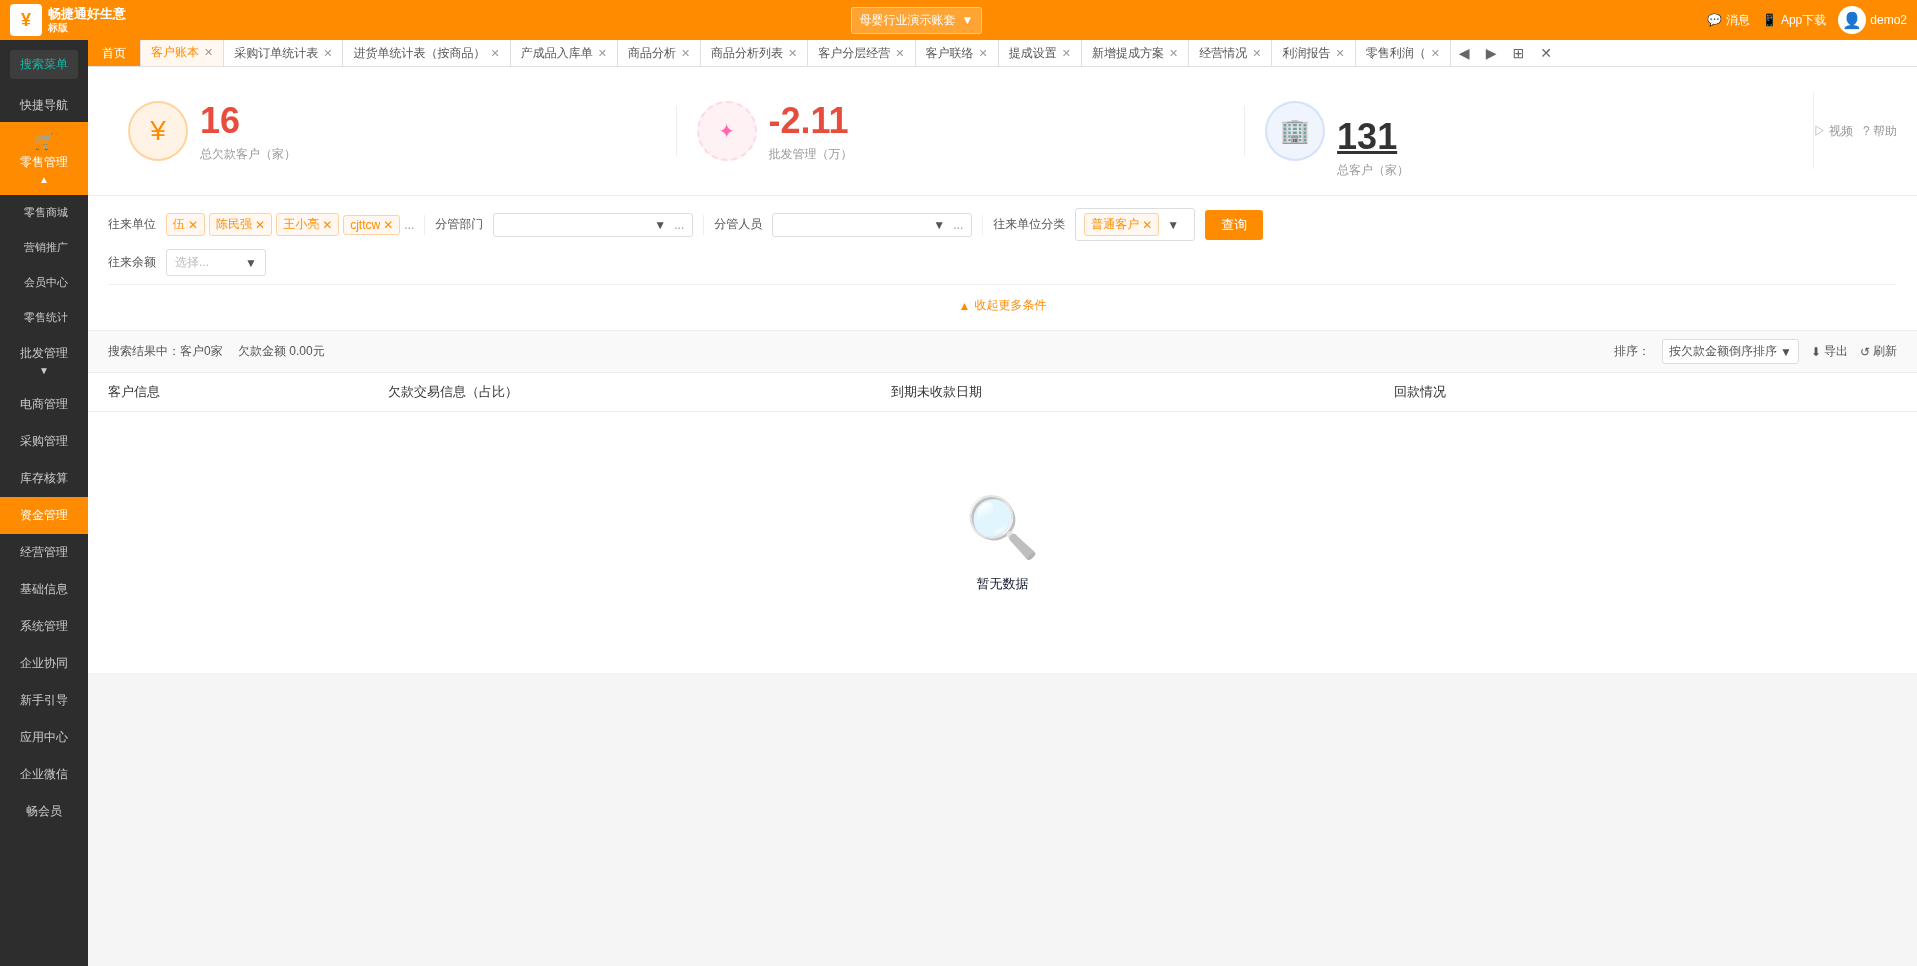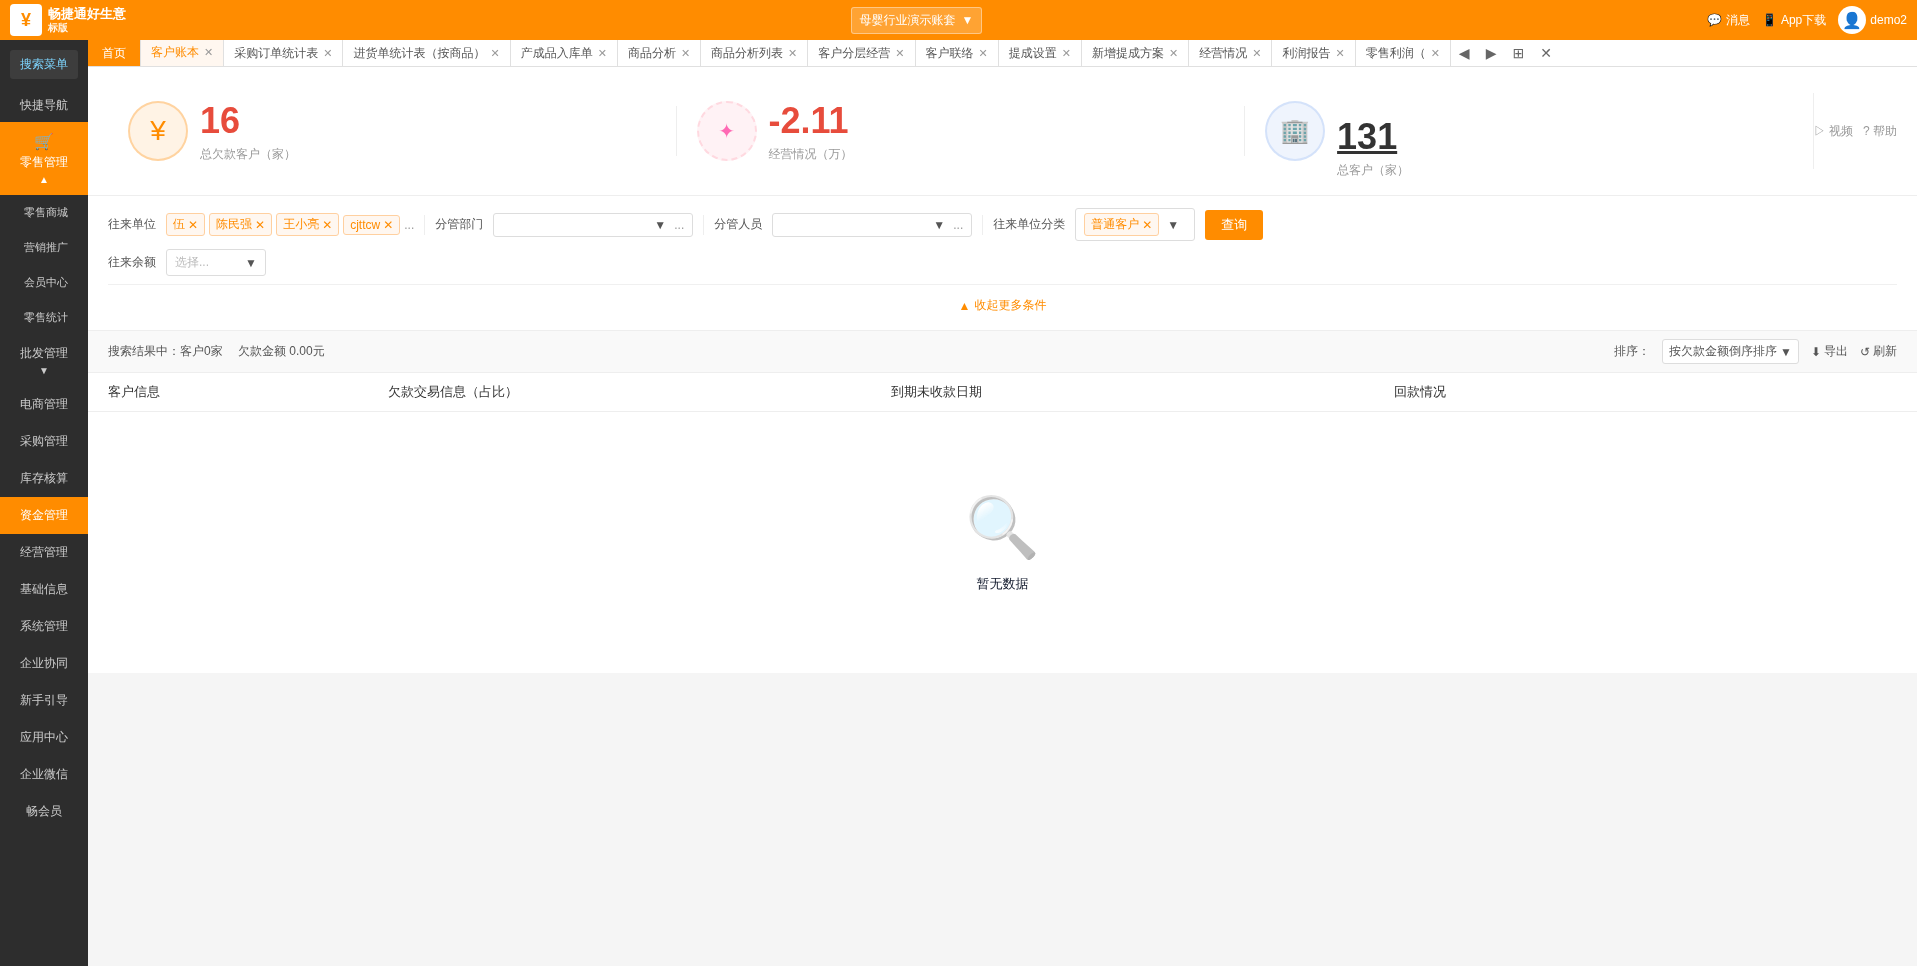--- a/index.html
+++ b/index.html
@@ -21,21 +21,21 @@
     .logo-title { font-size: 13px; }
     .logo-sub { font-size: 10px; opacity: 0.9; }
     .top-bar-center { flex: 1; display: flex; align-items: center; justify-content: center; }
     .store-selector { background: rgba(255,255,255,0.2); border: 1px solid rgba(255,255,255,0.4); color: white; padding: 4px 8px; border-radius: 3px; font-size: 12px; cursor: pointer; display: flex; align-items: center; gap: 6px; }
     .top-bar-right { display: flex; align-items: center; gap: 12px; color: white; font-size: 12px; }
     .top-bar-btn { display: flex; align-items: center; gap: 4px; cursor: pointer; color: white; }
     .avatar { width: 28px; height: 28px; border-radius: 50%; background: #fff; display: flex; align-items: center; justify-content: center; overflow: hidden; }
 
     
     .sidebar-search { padding: 10px; }
-    .sidebar-search-btn { background: #3d3d3d; border: none; color: #7dd3fc; width: 100%; padding: 6px; border-radius: 3px; cursor: pointer; font-size: 12px; text-align: center; }
+    .sidebar-search-btn { background: #3d3d3d; border: none; color: #14b8a6; width: 100%; padding: 6px; border-radius: 3px; cursor: pointer; font-size: 12px; text-align: center; }
     .sidebar-nav-btn { padding: 8px 10px; color: #ccc; font-size: 12px; cursor: pointer; text-align: center; }
     .sidebar-item { padding: 10px 6px; color: #ccc; font-size: 12px; cursor: pointer; text-align: center; display: flex; flex-direction: column; align-items: center; gap: 3px; }
     .sidebar-item.active { background: #ff8c00; color: white; }
     .sidebar-item-icon { font-size: 16px; }
 
     
     .tab-item { display: flex; align-items: center; padding: 0 10px; height: 36px; border-right: 1px solid #e0e0e0; font-size: 12px; cursor: pointer; white-space: nowrap; color: #555; flex-shrink: 0; }
     .tab-item.active { background: #fff7f0; color: #ff8c00; border-bottom: 2px solid #ff8c00; }
     .tab-close { margin-left: 5px; color: #999; font-size: 11px; }
     .tab-home { background: #ff8c00; color: white; padding: 0 14px; }
@@ -273,21 +273,21 @@
           </div>
 
           <div class="stat-block">
             <div class="stat-icon">
               <div class="stat-icon-circle pink">
                 <span style="font-size:20px;">✦</span>
               </div>
             </div>
             <div class="stat-text-block">
               <div class="stat-value red" style="font-size:36px;">-2.11</div>
-              <div class="stat-label">经营情况（万）</div>
+              <div class="stat-label">批发管理（万）</div>
             </div>
           </div>
 
           <div class="stat-block">
             <div class="stat-icon">
               <div class="stat-icon-circle blue">
                 <span style="font-size:24px;">🏢</span>
               </div>
             </div>
             <div class="stat-text-block">

